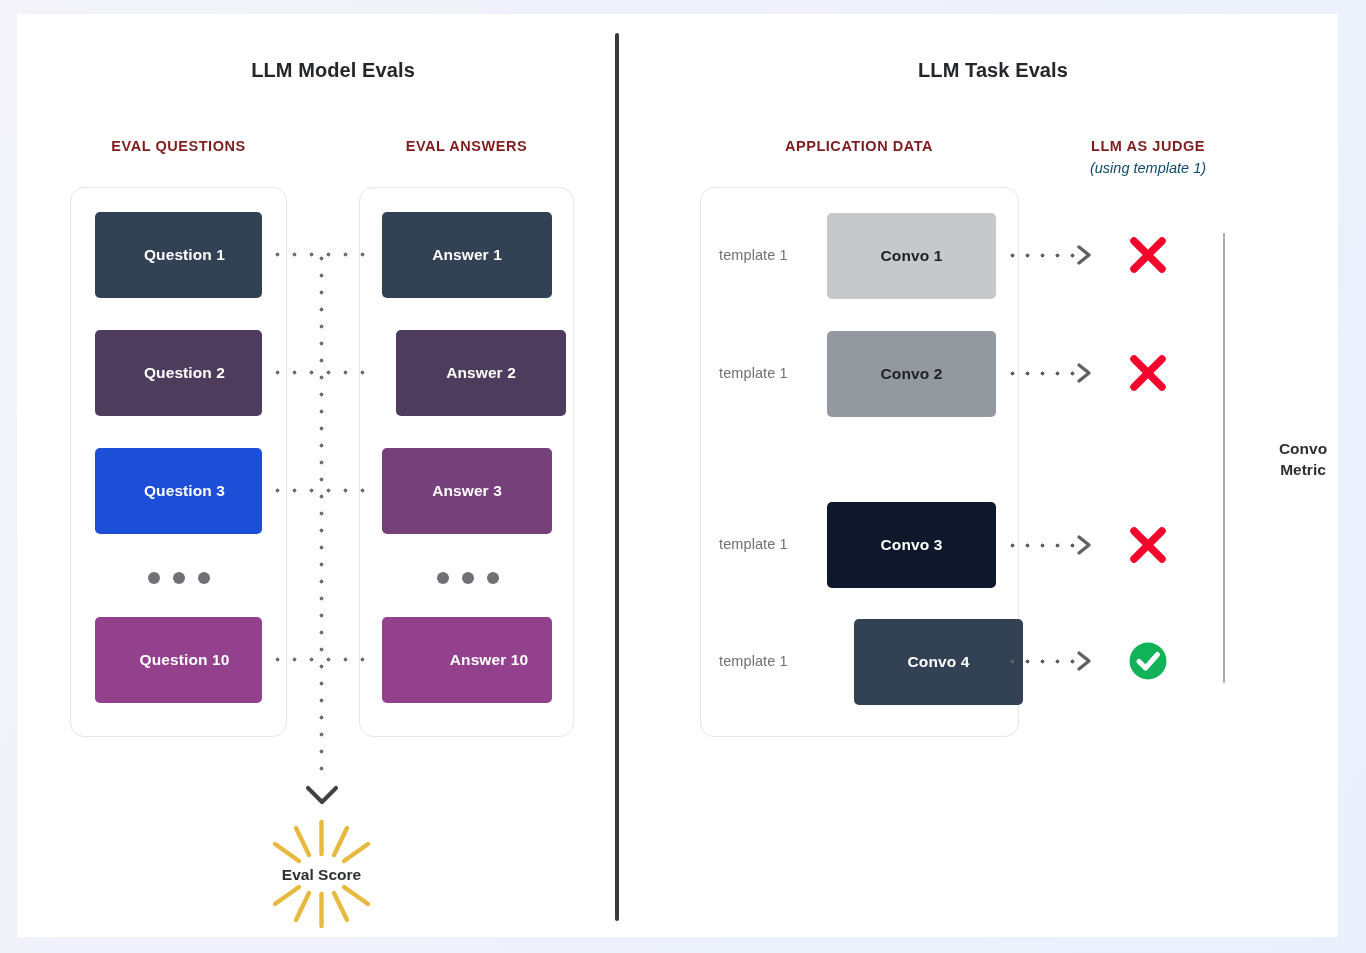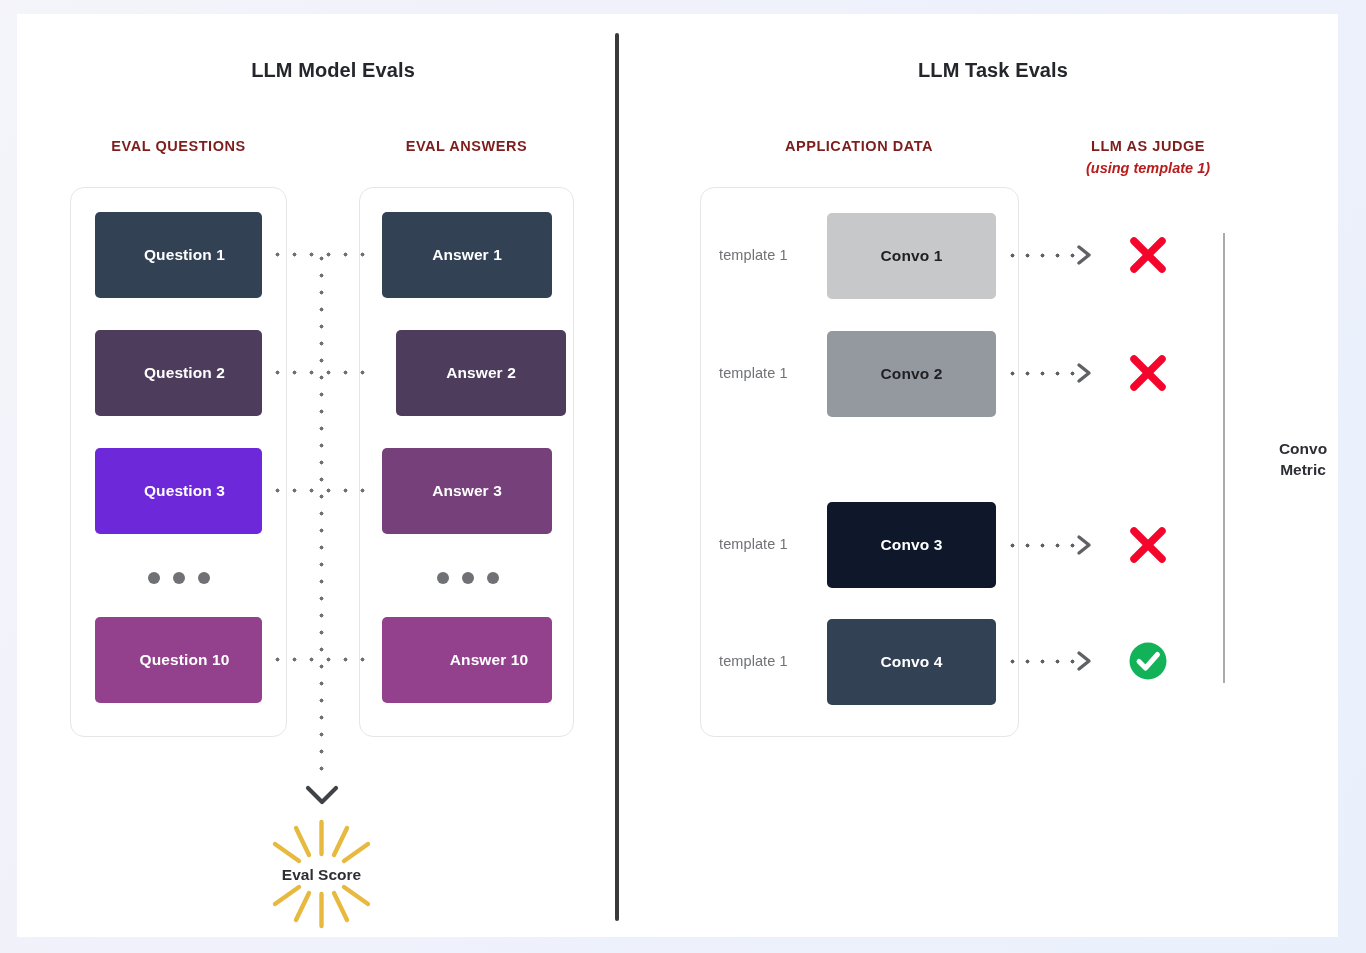--- a/index.html
+++ b/index.html
@@ -48,22 +48,22 @@
     font-size: 14.5px;
     font-weight: bold;
     color: #7f1d1d;
     letter-spacing: .55px;
     text-align: center;
   }
   .col-sub {
     position: absolute;
     font-size: 14.5px;
     font-style: italic;
-    font-weight: bold;
-    color: #b91c1c;
+    font-weight: normal;
+    color: #0c4a6e;
     text-align: center;
   }
   #head-questions { left: 53px;  top: 124px; width: 217px; }
   #head-answers   { left: 342px; top: 124px; width: 215px; }
   #head-appdata   { left: 683px; top: 124px; width: 318px; }
   #head-judge     { left: 1020px; top: 124px; width: 222px; }
   #sub-judge      { left: 1020px; top: 146px; width: 222px; }
 
   
   .outline-box {
@@ -243,21 +243,21 @@
 
   <div class="col-head" id="head-questions">EVAL QUESTIONS</div>
 
   <div class="col-head" id="head-answers">EVAL ANSWERS</div>
 
   <div class="outline-box" id="box-questions"></div>
   <div class="outline-box" id="box-answers"></div>
 
   <div class="chip q-chip row1" style="background-color: rgb(51, 65, 85);">Question 1</div>
   <div class="chip q-chip row2" style="background-color: rgb(77, 60, 92);">Question 2</div>
-  <div class="chip q-chip row3" style="background-color: #6d28d9;">Question 3</div>
+  <div class="chip q-chip row3" style="background-color: #1d4ed8;">Question 3</div>
   <div class="chip q-chip row4" style="background-color: rgb(147, 64, 141);">Question 10</div>
 
   <div class="chip a-chip row1" style="background-color: rgb(51, 65, 85);">Answer 1</div>
   <div class="chip a-chip row2" style="background-color: rgb(77, 60, 92); margin-left: 14px;">Answer 2</div>
   <div class="chip a-chip row3" style="background-color: rgb(118, 65, 122);">Answer 3</div>
   <div class="chip a-chip row4" style="background-color: rgb(147, 64, 141); padding-left: 44px;">Answer 10</div>
 
   <div class="ellipsis" id="ellipsis-q">
     <span></span>
       <span></span>
@@ -310,21 +310,21 @@
   <div class="outline-box" id="box-appdata"></div>
 
   <div class="tmpl-label tl1">template 1</div>
   <div class="tmpl-label tl2">template 1</div>
   <div class="tmpl-label tl3">template 1</div>
   <div class="tmpl-label tl4">template 1</div>
 
   <div class="chip c-chip crow1 dark-text" style="background-color: rgb(199, 200, 202);">Convo 1</div>
   <div class="chip c-chip crow2 dark-text" style="background-color: rgb(147, 153, 159);">Convo 2</div>
   <div class="chip c-chip crow3" style="background-color: #0f172a;">Convo 3</div>
-  <div class="chip c-chip crow4" style="background-color: rgb(51, 65, 85);">Convo 4</div>
+  <div class="chip c-chip crow4" style="background-color: rgb(51, 65, 85); margin-left: 27px;">Convo 4</div>
 
   <div class="arrow-row ar1">
     <div class="arrow-dots"></div>
     <svg width="17" height="22" viewBox="0 0 17 22">
       <path d="M3 3 L13 11 L3 19" fill="none" stroke="#5f6166" stroke-width="3.4" stroke-linecap="round" stroke-linejoin="round"></path>
     </svg>
   </div>
   <div class="arrow-row ar2">
     <div class="arrow-dots"></div>
     <svg width="17" height="22" viewBox="0 0 17 22">

